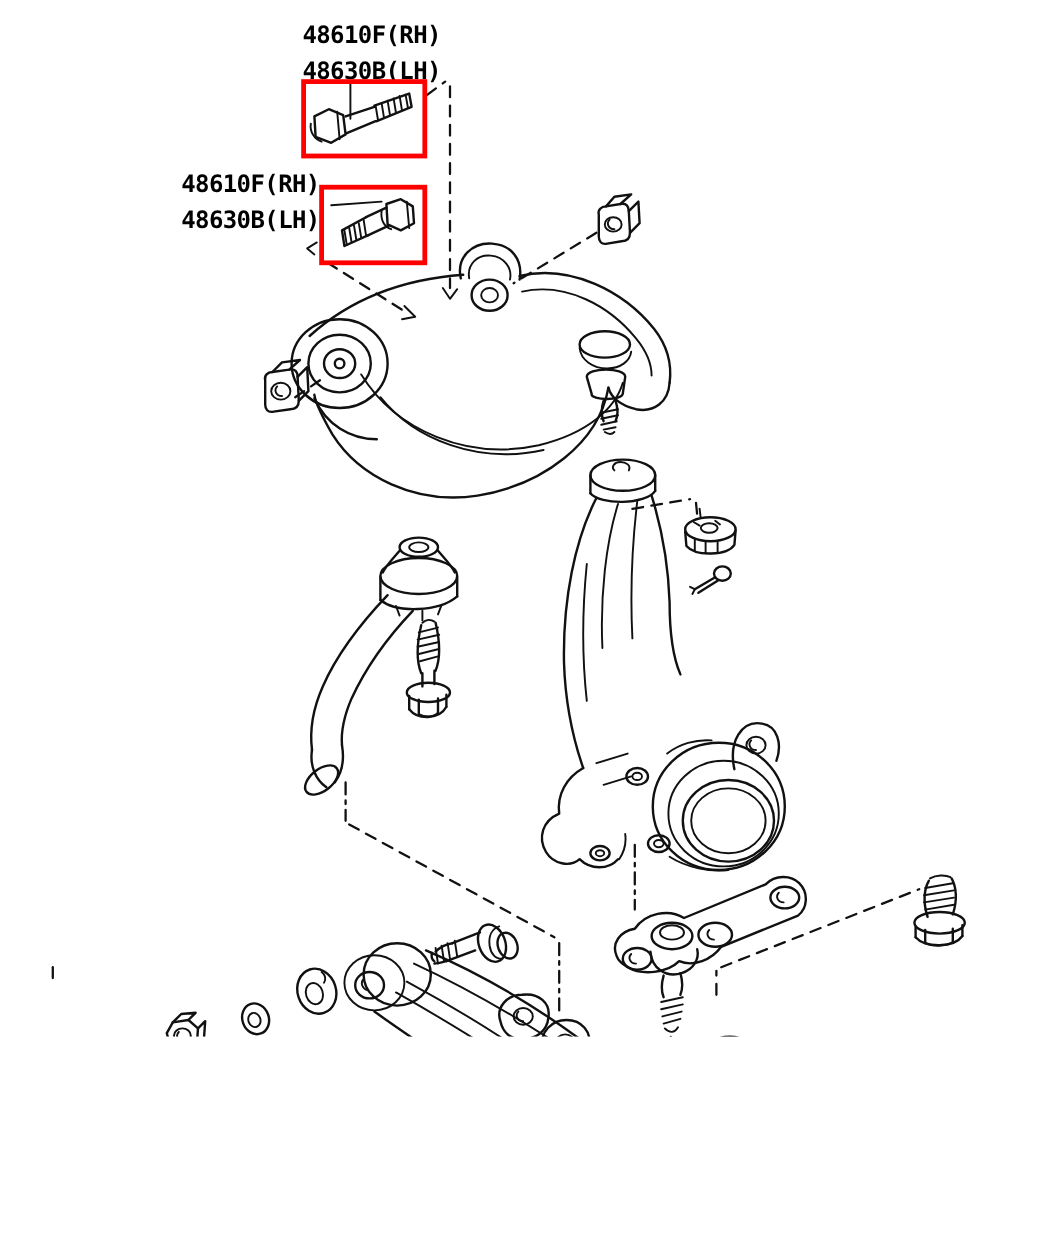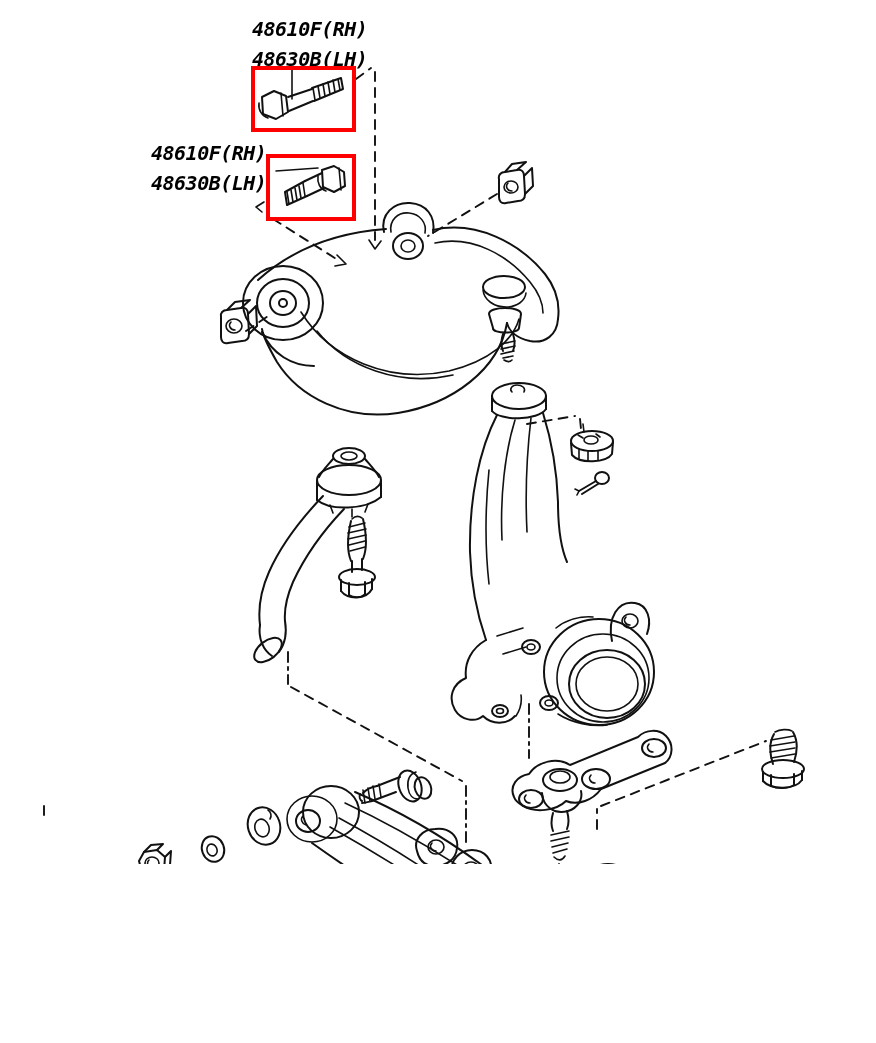--- a/index.html
+++ b/index.html
@@ -1,19 +1,18 @@
 <!DOCTYPE html>
 <html><head>
 <meta charset="utf-8">
 <style>
   html,body{margin:0;padding:0;background:#ffffff;}
   .canvas{
     position:relative;width:876px;height:864px;background:#ffffff;overflow:hidden;
     font-family:"DejaVu Sans Mono","Liberation Mono",monospace;
-    font-style:italic;
   }
   .art{position:absolute;top:0;left:0;}
   .art path,.art ellipse,.art circle,.art line,.art polyline{
     fill:none;stroke:#111111;stroke-width:2;stroke-linecap:round;stroke-linejoin:round;
   }
   .art .thin{stroke-width:1.6;}
   .art .dash{stroke-dasharray:9 7;stroke-width:1.9;}
   .art .dashdot{stroke-dasharray:10 5 3 5;stroke-width:1.9;}
   .callout-label{
     position:absolute;font-weight:bold;font-size:20px;line-height:30px;

